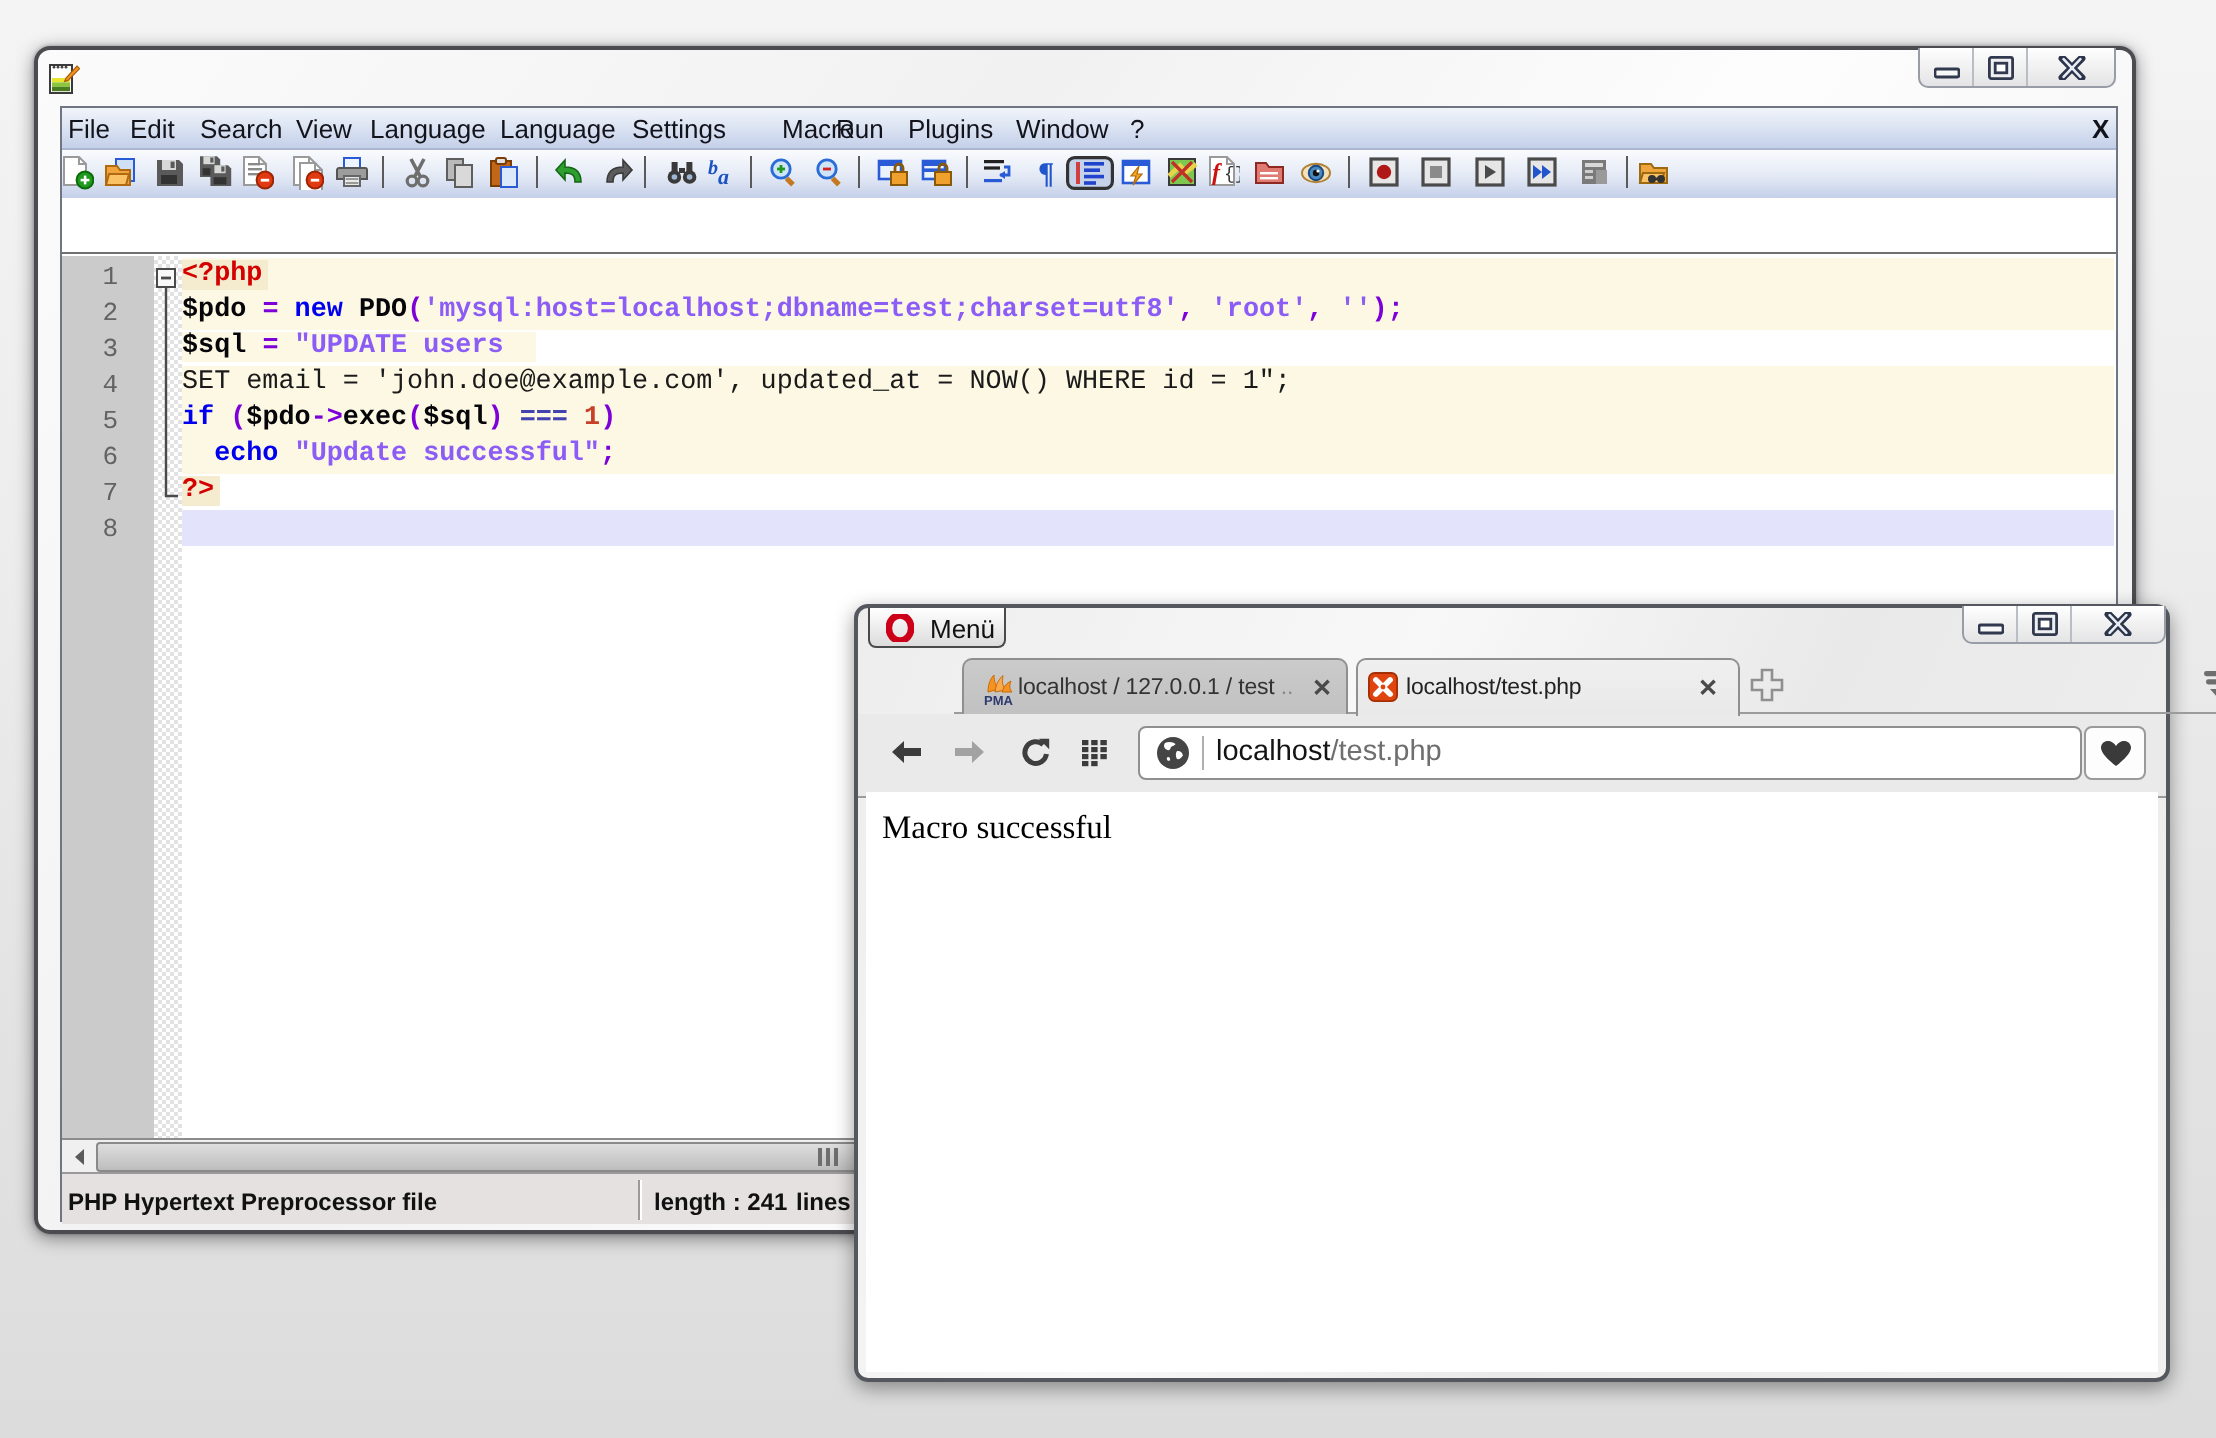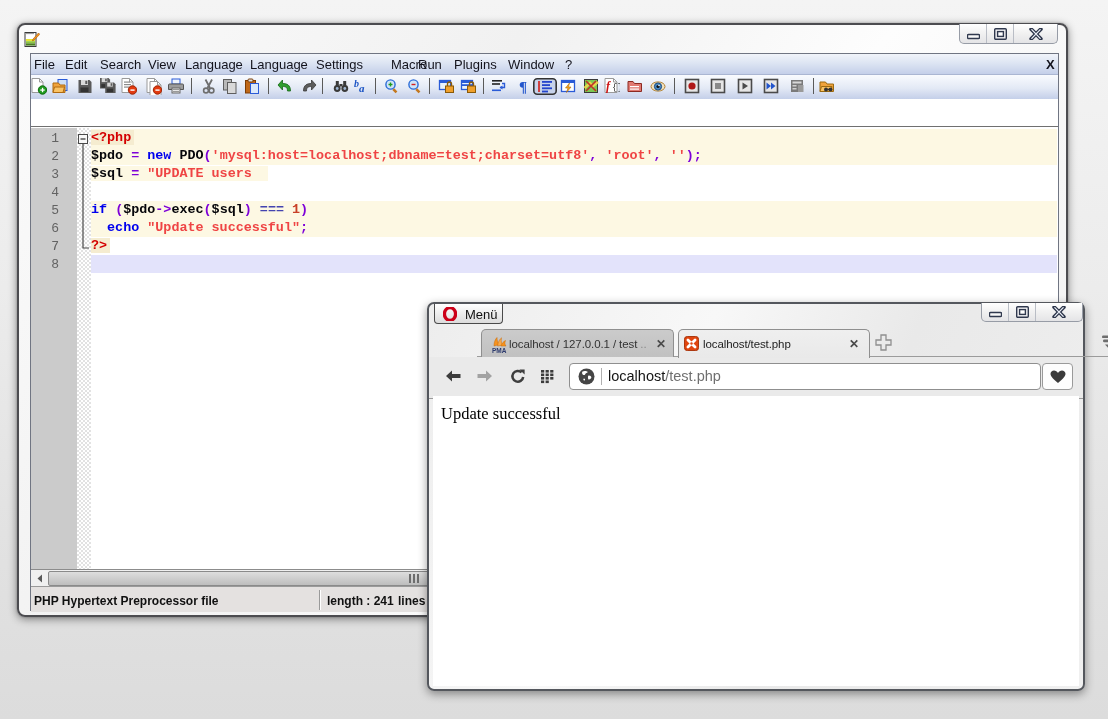--- a/index.html
+++ b/index.html
@@ -46,21 +46,21 @@
   font-family:"Liberation Mono",monospace; font-size:13px; color:#636363; height:18px; line-height:18px; }
 #foldmargin { position:absolute; left:46px; top:1px; width:14px; height:442px;
   background:conic-gradient(#e2e2e2 25%,#ffffff 0 50%,#e2e2e2 0 75%,#ffffff 0); background-size:4px 4px; }
 .cl { position:absolute; left:60px; right:1px; height:18px; font-family:"Liberation Mono",monospace;
   font-size:13.4px; line-height:18px; white-space:pre; }
 .cl span { vertical-align:top; }
 .y { background:#fdf8e3; }
 .k { color:#0000ee; font-weight:bold; }    
 .v { color:#06060a; font-weight:bold; }    
 .o { color:#7d00d8; font-weight:bold; }    
-.s { color:#ef4444; font-weight:bold; }    
+.s { color:#8b5cf6; font-weight:bold; }    
 .t { color:#d40000; font-weight:bold; background:#f5ecd0; box-shadow:3px 0 0 #f5ecd0; } 
 .r { color:#4343b0; font-weight:bold; }    
 .d { color:#1a1a1a; }                       
 
 #hscroll { position:absolute; left:0; top:515px; width:100%; height:17px; background:#f0f0f0; border-top:1px solid #8c8c8c; }
 
 #statusbar { position:absolute; left:0; top:532px; width:100%; height:26px;
   background:#e4e1e0; border-top:1px solid #9a9a9a; font-size:12px; font-weight:bold; color:#111; }
 
 
@@ -356,20 +356,21 @@
       </div>
       <div id="foldmargin"></div>
       <svg class="abs" style="left:46px;top:0px" width="14" height="160" viewBox="0 0 14 160">
         <rect x="1.5" y="7.5" width="9" height="9" fill="#f8f8f8" stroke="#4a4a4a"></rect>
         <rect x="3.5" y="11.3" width="5" height="1.4" fill="#4a4a4a"></rect>
         <path d="M6 16.5 V 121 H 12" stroke="#4a4a4a" stroke-width="1.2" fill="none"></path>
       </svg>
       <div class="cl y" style="top:2px"><span class="t">&lt;?php</span></div>
       <div class="cl y" style="top:20px"><span class="v">$pdo</span><span class="d"> </span><span class="o">=</span><span class="d"> </span><span class="k">new</span><span class="d"> </span><span class="v">PDO</span><span class="o">(</span><span class="s">'mysql:host=localhost;dbname=test;charset=utf8'</span><span class="o">,</span><span class="d"> </span><span class="s">'root'</span><span class="o">,</span><span class="d"> </span><span class="s">''</span><span class="o">);</span></div>
       <div class="cl" style="top:38px"><span class="y"><span class="v">$sql</span><span class="d"> </span><span class="o">=</span><span class="d"> </span><span class="s">"UPDATE users  </span></span></div>
+      <div class="cl y" style="top:56px"><span class="d">SET email = 'john.doe@example.com', updated_at = NOW() WHERE id = 1";</span></div>
       <div class="cl y" style="top:74px"><span class="k">if</span><span class="d"> </span><span class="o">(</span><span class="v">$pdo</span><span class="o">-&gt;</span><span class="v">exec</span><span class="o">(</span><span class="v">$sql</span><span class="o">)</span><span class="d"> </span><span class="r">===</span><span class="d"> </span><span style="color:#c84028;font-weight:bold">1</span><span class="o">)</span></div>
       <div class="cl y" style="top:92px"><span class="d">  </span><span class="k">echo</span><span class="d"> </span><span class="s">"Update successful"</span><span class="o">;</span></div>
       <div class="cl" style="top:110px"><span class="t">?&gt;</span></div>
       <div class="cl" style="top:128px; background:#e3e3fb"></div>
     </div>
     <div id="hscroll">
         <div class="abs" style="left:1px;top:1px;width:16px;height:15px;background:#f0f0f0"><svg width="16" height="15">
             <path d="M10 3.5 L5.5 7.5 L10 11.5 Z" fill="#5a5a5a"></path>
           </svg></div>
         <div class="abs" style="left:17px;top:1px;width:540px;height:15px;background:linear-gradient(#dedede,#bdbdbd);border:1px solid #8a8a8a;border-radius:2px"></div>
@@ -476,15 +477,15 @@
       <div class="abs" style="left:31px;top:4px;width:1px;height:17px;background:#b0b0b0"></div>
       <div class="abs" style="left:38px;top:4px;font-size:14.5px;color:#141414">localhost<span style="color:#6f6f6f">/test.php</span></div>
     </div>
     <div id="op-heart">
       <svg style="position:absolute;left:7px;top:6px" width="16" height="14" viewBox="0 0 16 14">
           <path d="M8 13 C2 8.5 0.5 5.5 0.5 3.8 C0.5 1.8 2.2 0.5 4 0.5 C5.6 0.5 7.2 1.5 8 3 C8.8 1.5 10.4 0.5 12 0.5 C13.8 0.5 15.5 1.8 15.5 3.8 C15.5 5.5 14 8.5 8 13 Z" fill="#3a3a3a"></path>
         </svg>
     </div>
   </div>
   <div id="op-content">
-    <div class="msg">Update successful</div>
+    <div class="msg">Macro successful</div>
   </div>
 </div>
 
 </body></html>

